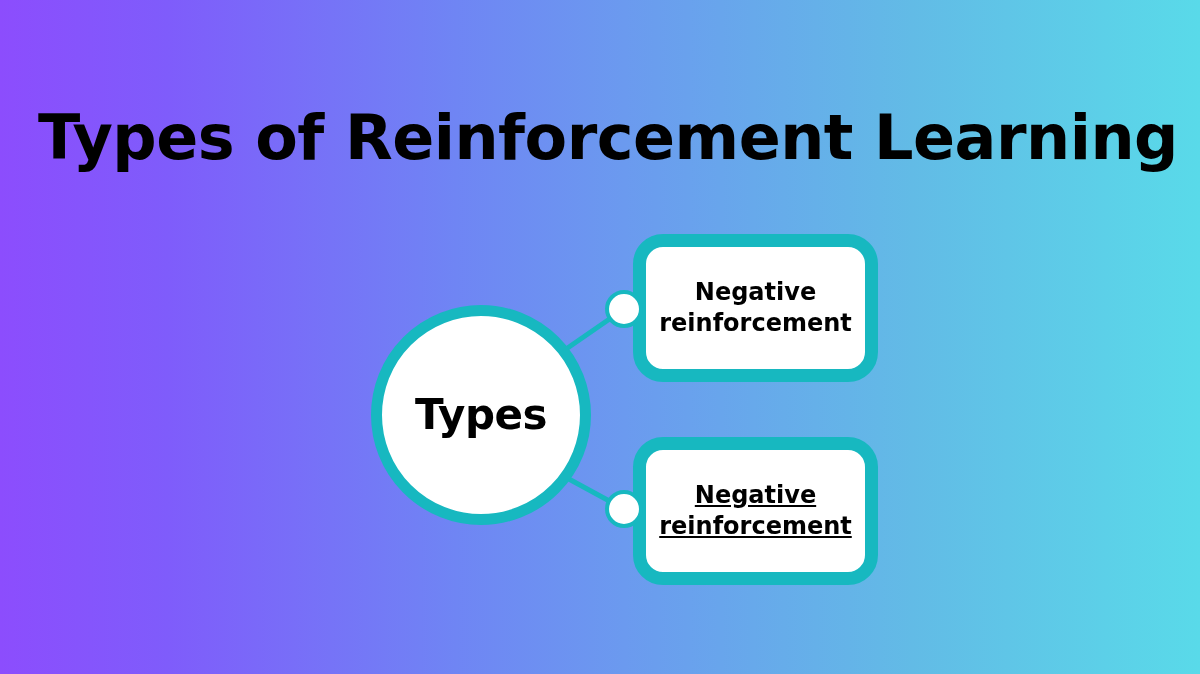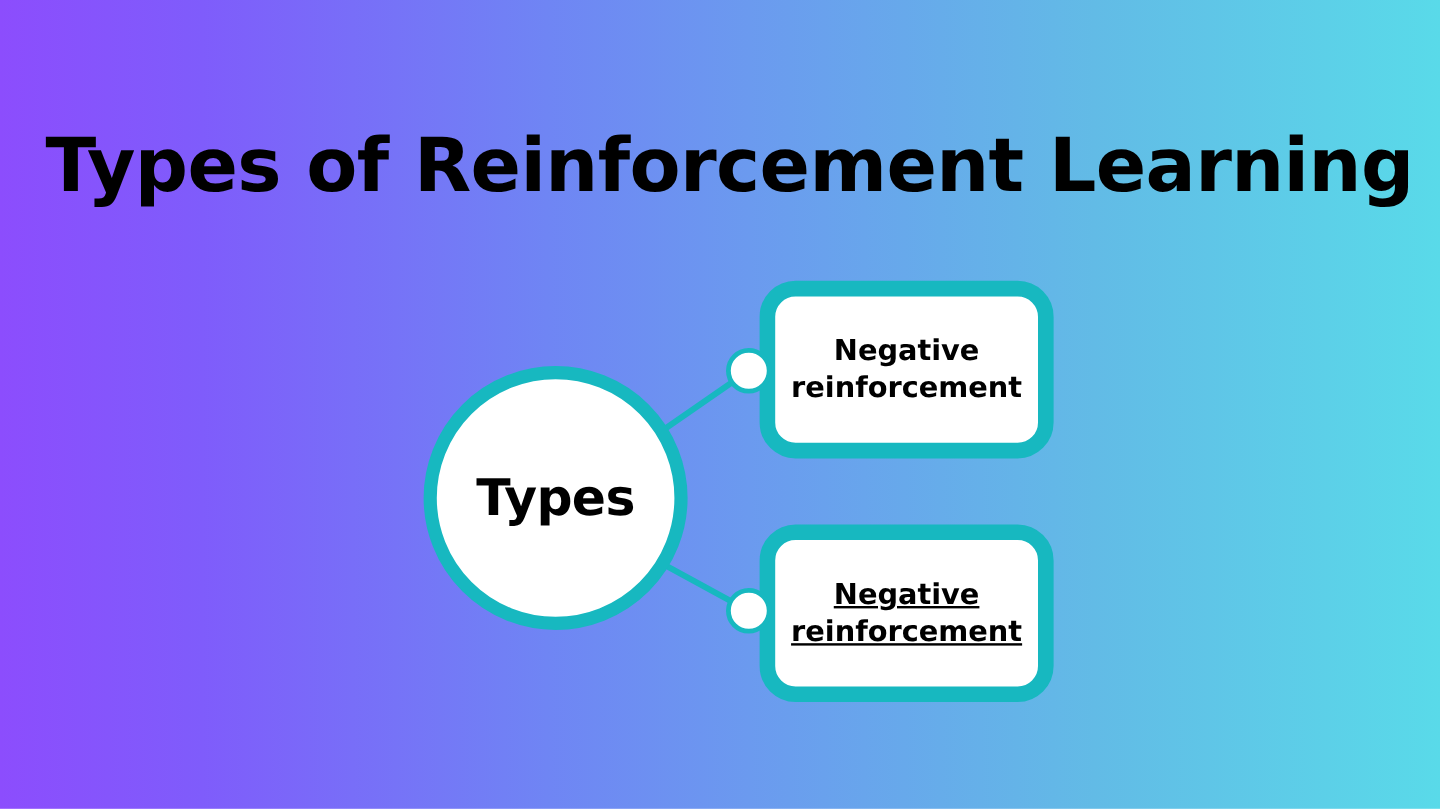--- a/index.html
+++ b/index.html
@@ -50,21 +50,21 @@
     left: 0;
     top: 0;
     width: 1200px;
     height: 674px;
     pointer-events: none;
   }
 
   
   .hub {
     position: absolute;
-    left: 353px;
+    left: 371px;
     top: 305px;
     width: 220px;
     height: 220px;
     box-sizing: border-box;
     border-radius: 50%;
     background: #ffffff;
     border: 11px solid #17b8c0;
     display: flex;
     align-items: center;
     justify-content: center;

